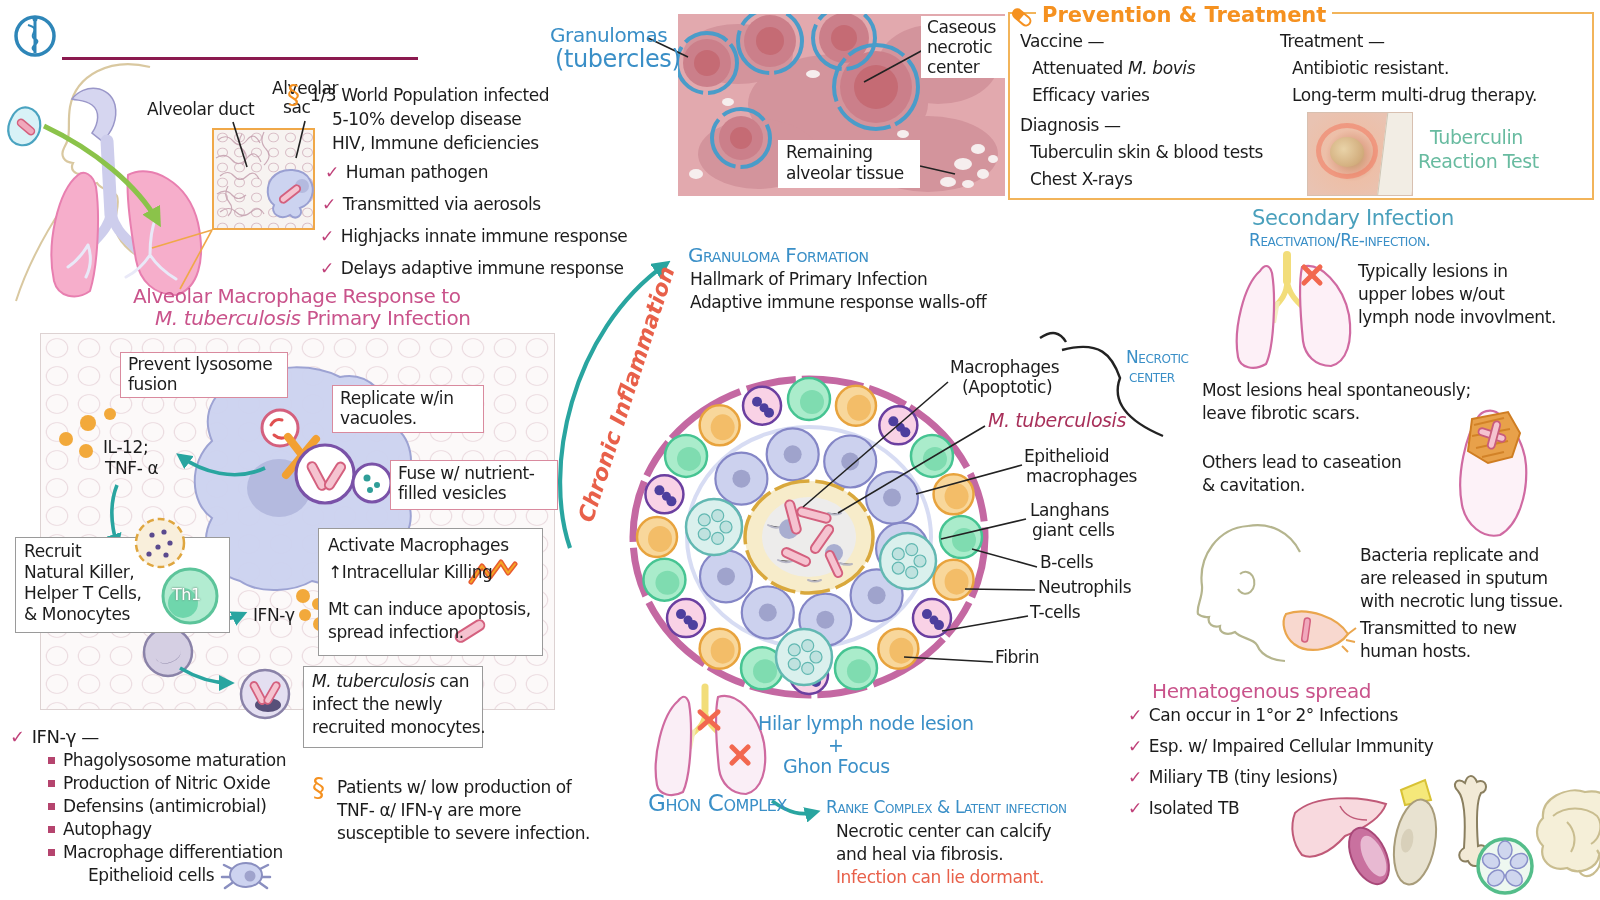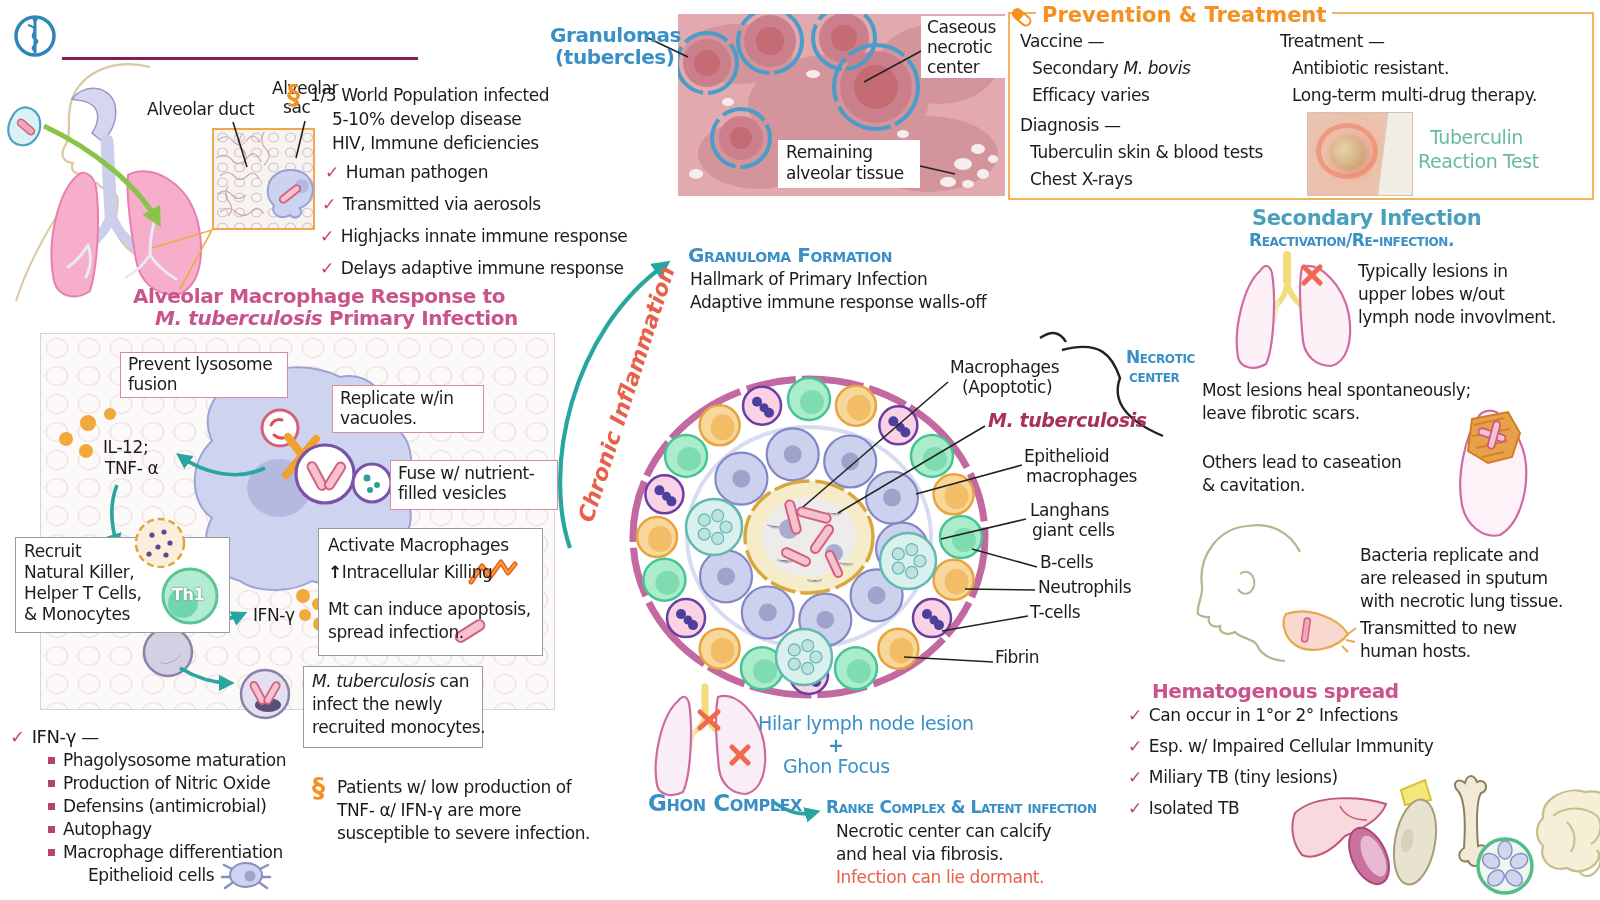--- a/index.html
+++ b/index.html
@@ -1,20 +1,20 @@
 <!DOCTYPE html>
 <html><head>
 <meta charset="utf-8">
 <style>
 *{margin:0;padding:0;box-sizing:border-box}
 body{background:#fff}
 #canvas{position:relative;width:1600px;height:900px;background:#fff;overflow:hidden;
   font-family:"DejaVu Sans",sans-serif;color:#1c1c1c}
 .t{position:absolute;font-size:17px;letter-spacing:-0.4px;line-height:1.16;white-space:nowrap;z-index:4}
-.b{font-weight:700}
+.b{font-weight:400}
 .i{font-style:italic}
 .sc{font-variant:small-caps}
 .blue{color:#3a8fc7}
 .pinkh{color:#c9538b}
 .red{color:#e8604a}
 .orangeh{color:#f59120}
 .mtbred{color:#a8305a}
 .tealh{color:#4aa0bc}
 .tubteal{color:#68bba0}
 .chk{color:#c0427a;font-weight:700}
@@ -483,36 +483,36 @@
   <div class="t orangeh b" style="left:287px;top:80px;font-size:26px">§</div>
   <div class="t" style="left:310px;top:86px">1/3 World Population infected</div>
   <div class="t" style="left:332px;top:110px">5-10% develop disease</div>
   <div class="t" style="left:332px;top:134px">HIV, Immune deficiencies</div>
   <div class="t" style="left:325px;top:163px"><span class="chk">✓</span><span class="gap">Human pathogen</span></div>
   <div class="t" style="left:322px;top:195px"><span class="chk">✓</span><span class="gap">Transmitted via aerosols</span></div>
   <div class="t" style="left:320px;top:227px"><span class="chk">✓</span><span class="gap">Highjacks innate immune response</span></div>
   <div class="t" style="left:320px;top:259px"><span class="chk">✓</span><span class="gap">Delays adaptive immune response</span></div>
 
   <div class="t blue b" style="left:550px;top:24px;font-size:20px">Granulomas</div>
-  <div class="t blue b" style="left:555px;top:46px;font-size:20px">(tubercles)</div>
+  <div class="t blue b" style="left:555px;top:46px;font-size:24px">(tubercles)</div>
   <div class="t" style="left:927px;top:18px">Caseous</div>
   <div class="t" style="left:927px;top:38px">necrotic</div>
   <div class="t" style="left:927px;top:58px">center</div>
   <div class="t" style="left:786px;top:143px">Remaining</div>
   <div class="t" style="left:786px;top:164px">alveolar tissue</div>
 
   <svg class="lay" style="left:1010px;top:5px;z-index:4" width="24" height="24" viewBox="0 0 24 24">
     <g transform="rotate(40 12 12)">
       <rect x="2" y="8" width="20" height="9" rx="4.5" fill="#fff" stroke="#f59120" stroke-width="2"></rect>
       <path d="M6.5,8 h5.5 v9 h-5.5 a4.5,4.5 0 0 1 0,-9 z" fill="#f59120"></path>
     </g>
   </svg>
   <div id="prevhdr">Prevention &amp; Treatment</div>
   <div class="t" style="left:1020px;top:32px">Vaccine —</div>
-  <div class="t" style="left:1032px;top:59px"><span>Secondary </span><span class="i">M. bovis</span></div>
+  <div class="t" style="left:1032px;top:59px"><span>Attenuated </span><span class="i">M. bovis</span></div>
   <div class="t" style="left:1032px;top:86px">Efficacy varies</div>
   <div class="t" style="left:1020px;top:116px">Diagnosis —</div>
   <div class="t" style="left:1030px;top:143px">Tuberculin skin &amp; blood tests</div>
   <div class="t" style="left:1030px;top:170px">Chest X-rays</div>
   <div class="t" style="left:1280px;top:32px">Treatment —</div>
   <div class="t" style="left:1292px;top:59px">Antibiotic resistant.</div>
   <div class="t" style="left:1292px;top:86px">Long-term multi-drug therapy.</div>
   <div class="t tubteal" style="left:1430px;top:126px;font-size:19px">Tuberculin</div>
   <div class="t tubteal" style="left:1418px;top:150px;font-size:19px">Reaction Test</div>
 

